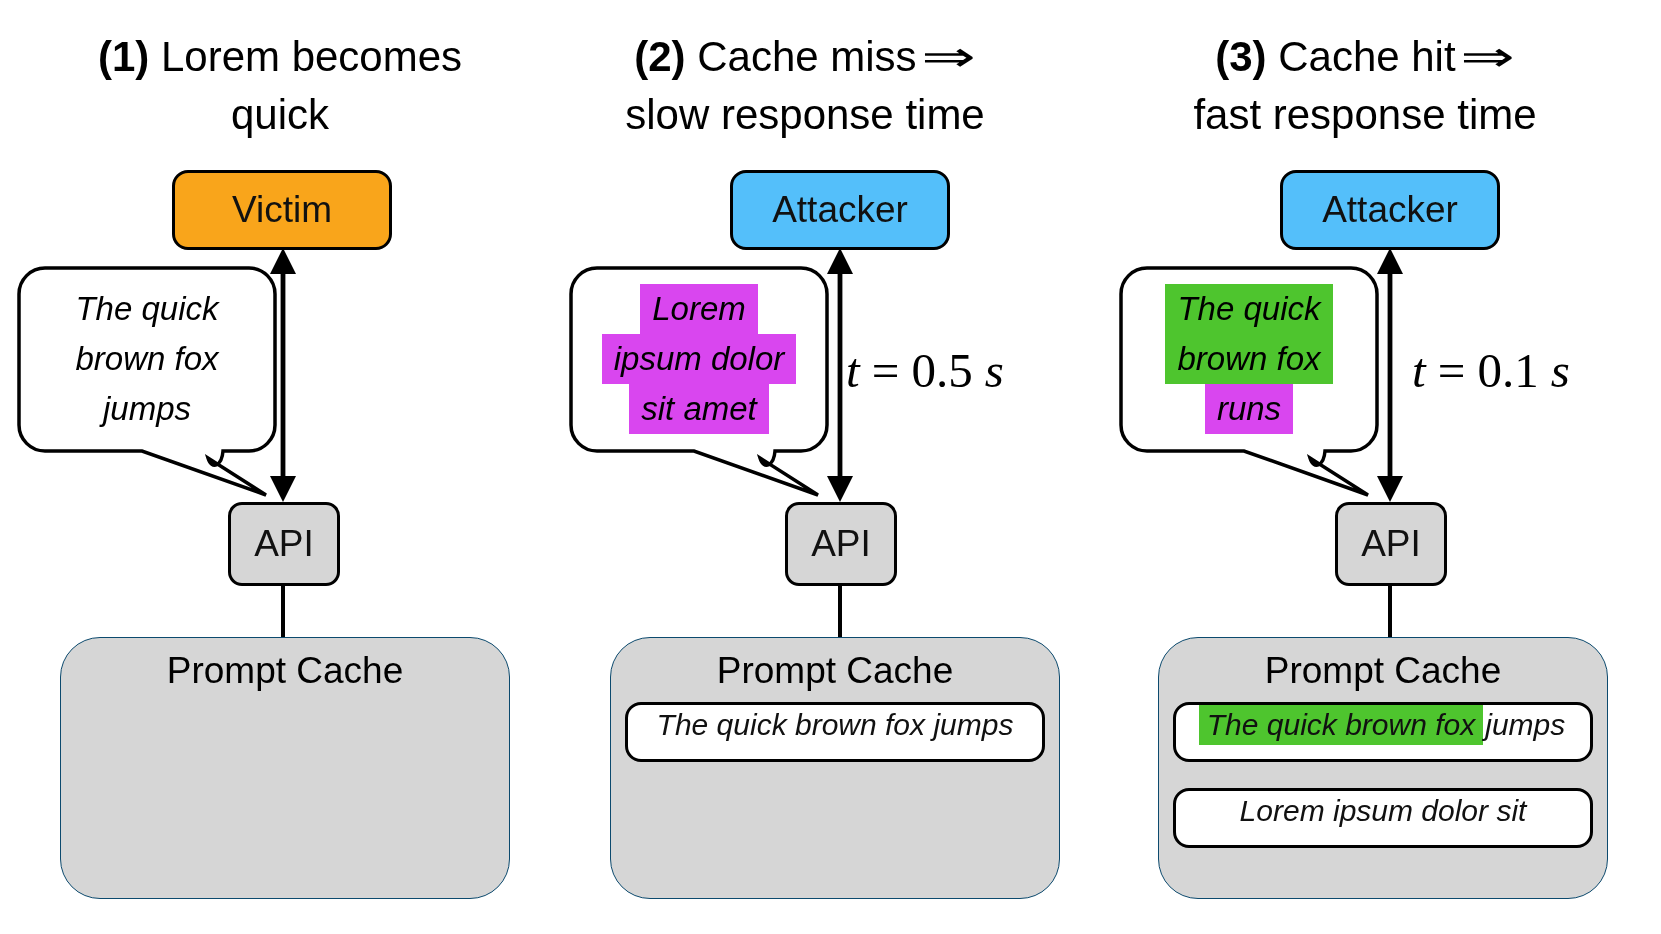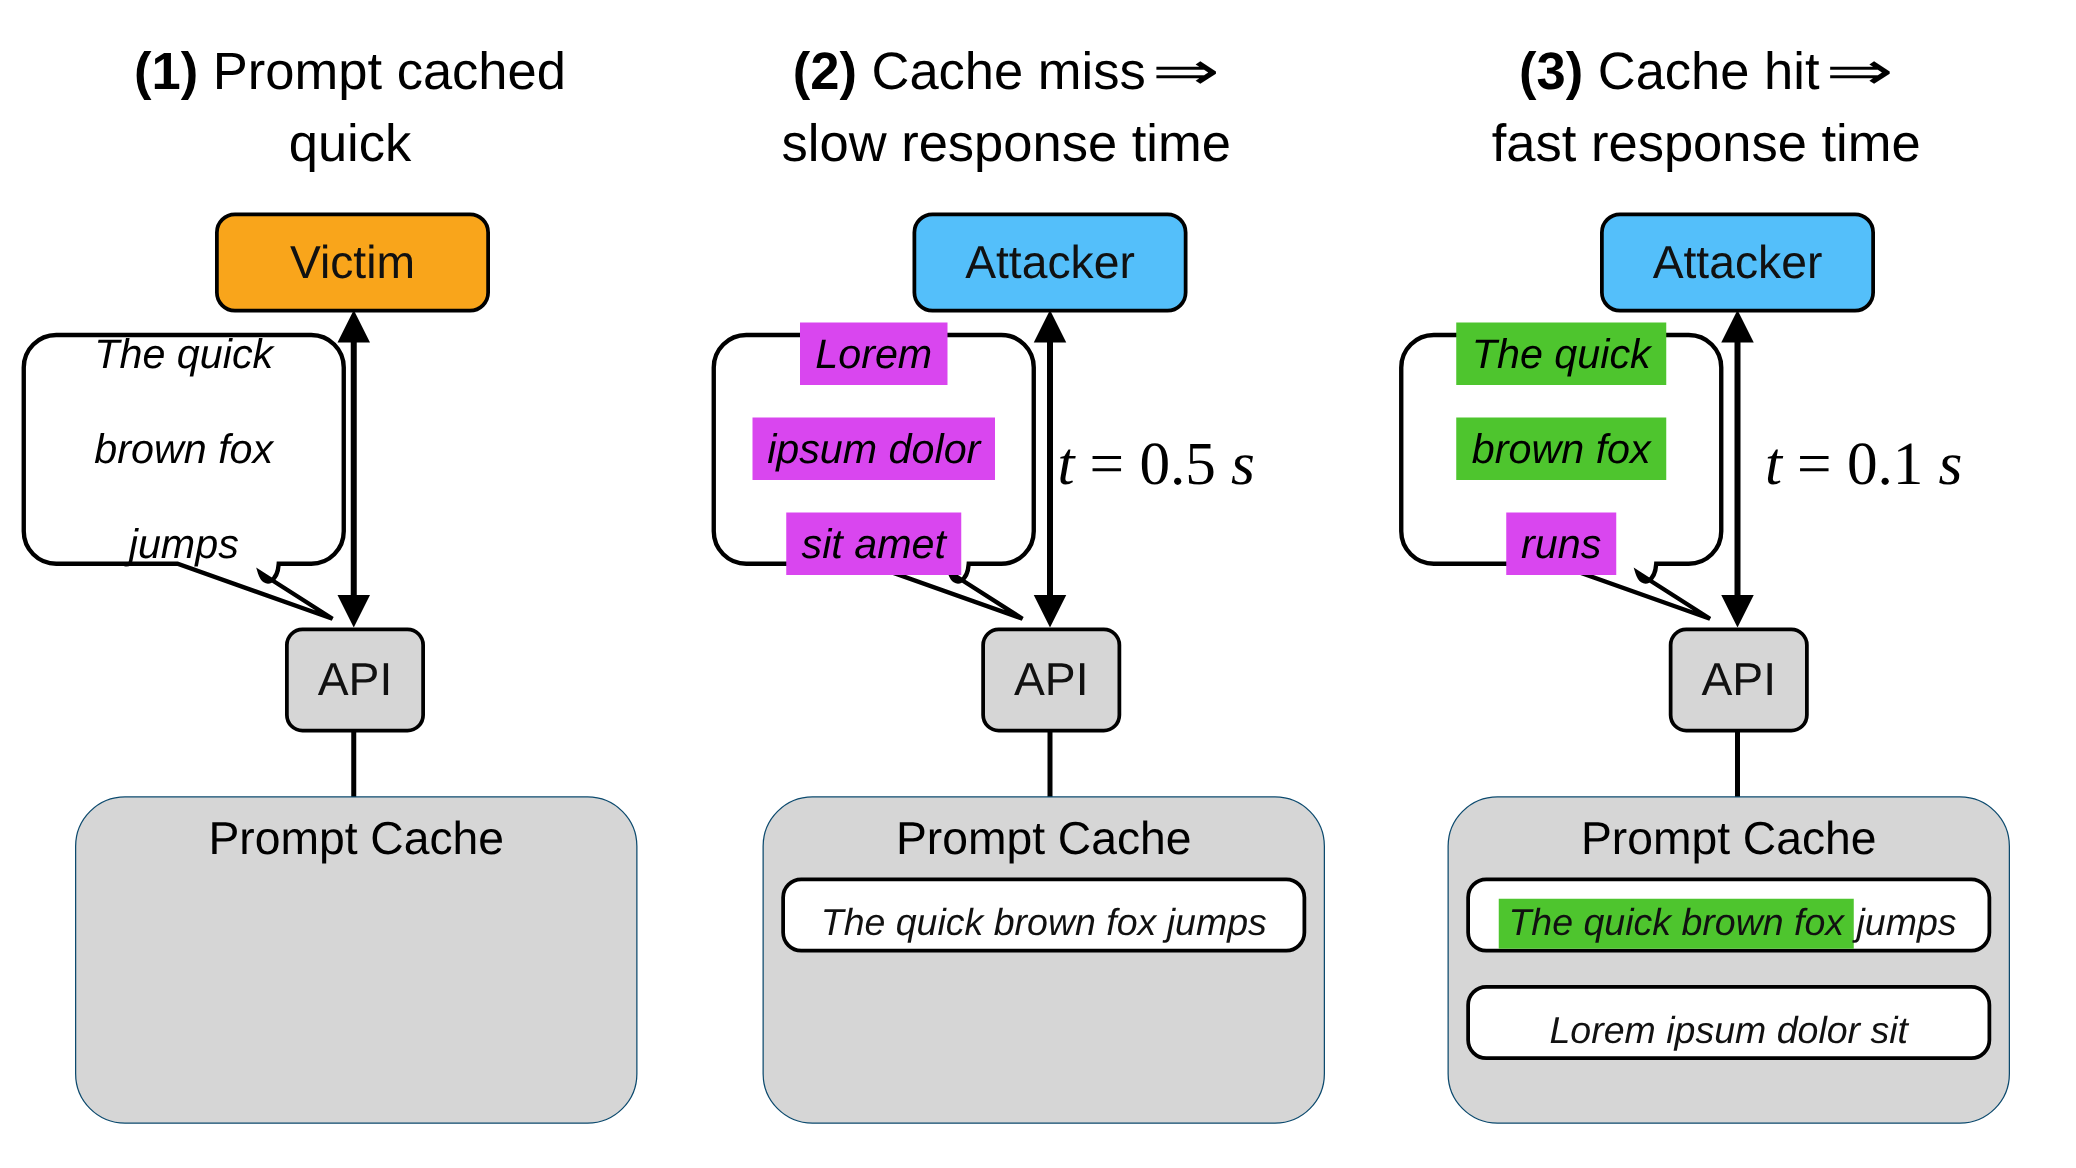--- a/index.html
+++ b/index.html
@@ -26,52 +26,52 @@
   
   .connector{position:absolute;width:4px;background:#000;}
   
   .cache{
     position:absolute;width:450px;height:262px;border:1px solid #0c4a6e;border-radius:40px;
     background:#D6D6D6;box-sizing:border-box;display:flex;flex-direction:column;align-items:center;
   }
   .cache-title{font-size:37px;line-height:46px;margin-top:10px;color:#000;}
   .cache-item{
     width:420px;min-height:60px;background:#fff;border:3px solid #000;border-radius:16px;
-    box-sizing:border-box;display:flex;align-items:flex-end;justify-content:center;
+    box-sizing:border-box;display:flex;align-items:flex-start;justify-content:center;
     font-size:30px;font-style:italic;margin-top:8px;white-space:nowrap;
   }
   .cache-item + .cache-item{margin-top:26px;}
   .seg{padding:3px 2px;}
   .seg.hl-green{background:#4EC52E;padding:3px 8px;}
   
   .bubble{position:absolute;width:262px;height:240px;}
   .bubble svg{position:absolute;left:0;top:0;}
   .bubble-text{
     position:absolute;left:6px;top:8px;width:250px;height:172px;
     display:flex;flex-direction:column;align-items:center;justify-content:center;
-    font-size:33px;font-style:italic;line-height:50px;color:#000;gap:26px;
+    font-size:33px;font-style:italic;line-height:50px;color:#000;
   }
   .bubble-line{display:inline-block;padding:0 12px;}
   .bubble-line.hl-red{background:#d946ef;}
   .bubble-line.hl-green{background:#4EC52E;}
   
   .varrow{position:absolute;width:30px;height:254px;}
   
   .timing{position:absolute;font-family:"Liberation Serif",serif;font-size:49px;color:#000;white-space:nowrap;}
   .t-var,.t-unit{font-style:italic;}
   .t-rel{margin:0 12px;}
 </style>
 </head>
 <body>
 
 <div class="canvas">
 
   <section>
     <h2 class="title" style="left:20px;top:28px;width:520px;margin:0;font-weight:400;">
-      <div><span class="badge">(1)</span> <span>Prompt cached</span></div>
+      <div><span class="badge">(1)</span> <span>Lorem becomes</span></div>
       <div>quick</div>
     </h2>
 
     <div class="actor victim" style="left:172px;top:170px;">
       <span>Victim</span>
     </div>
 
     <svg class="varrow" style="left:268px;top:248px;" viewBox="0 0 30 254">
       <polygon points="15,0 28,26 2,26" fill="#000"></polygon>
       <rect x="12.6" y="20" width="4.8" height="214" fill="#000"></rect>

